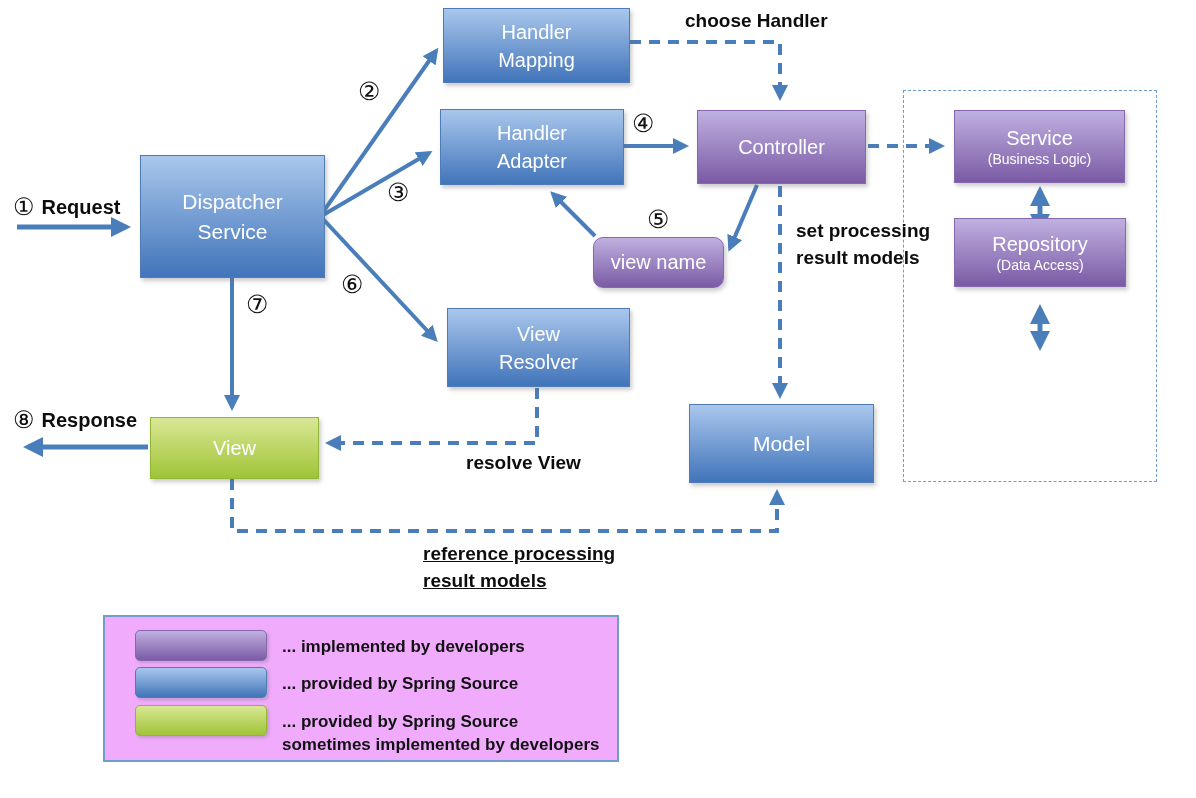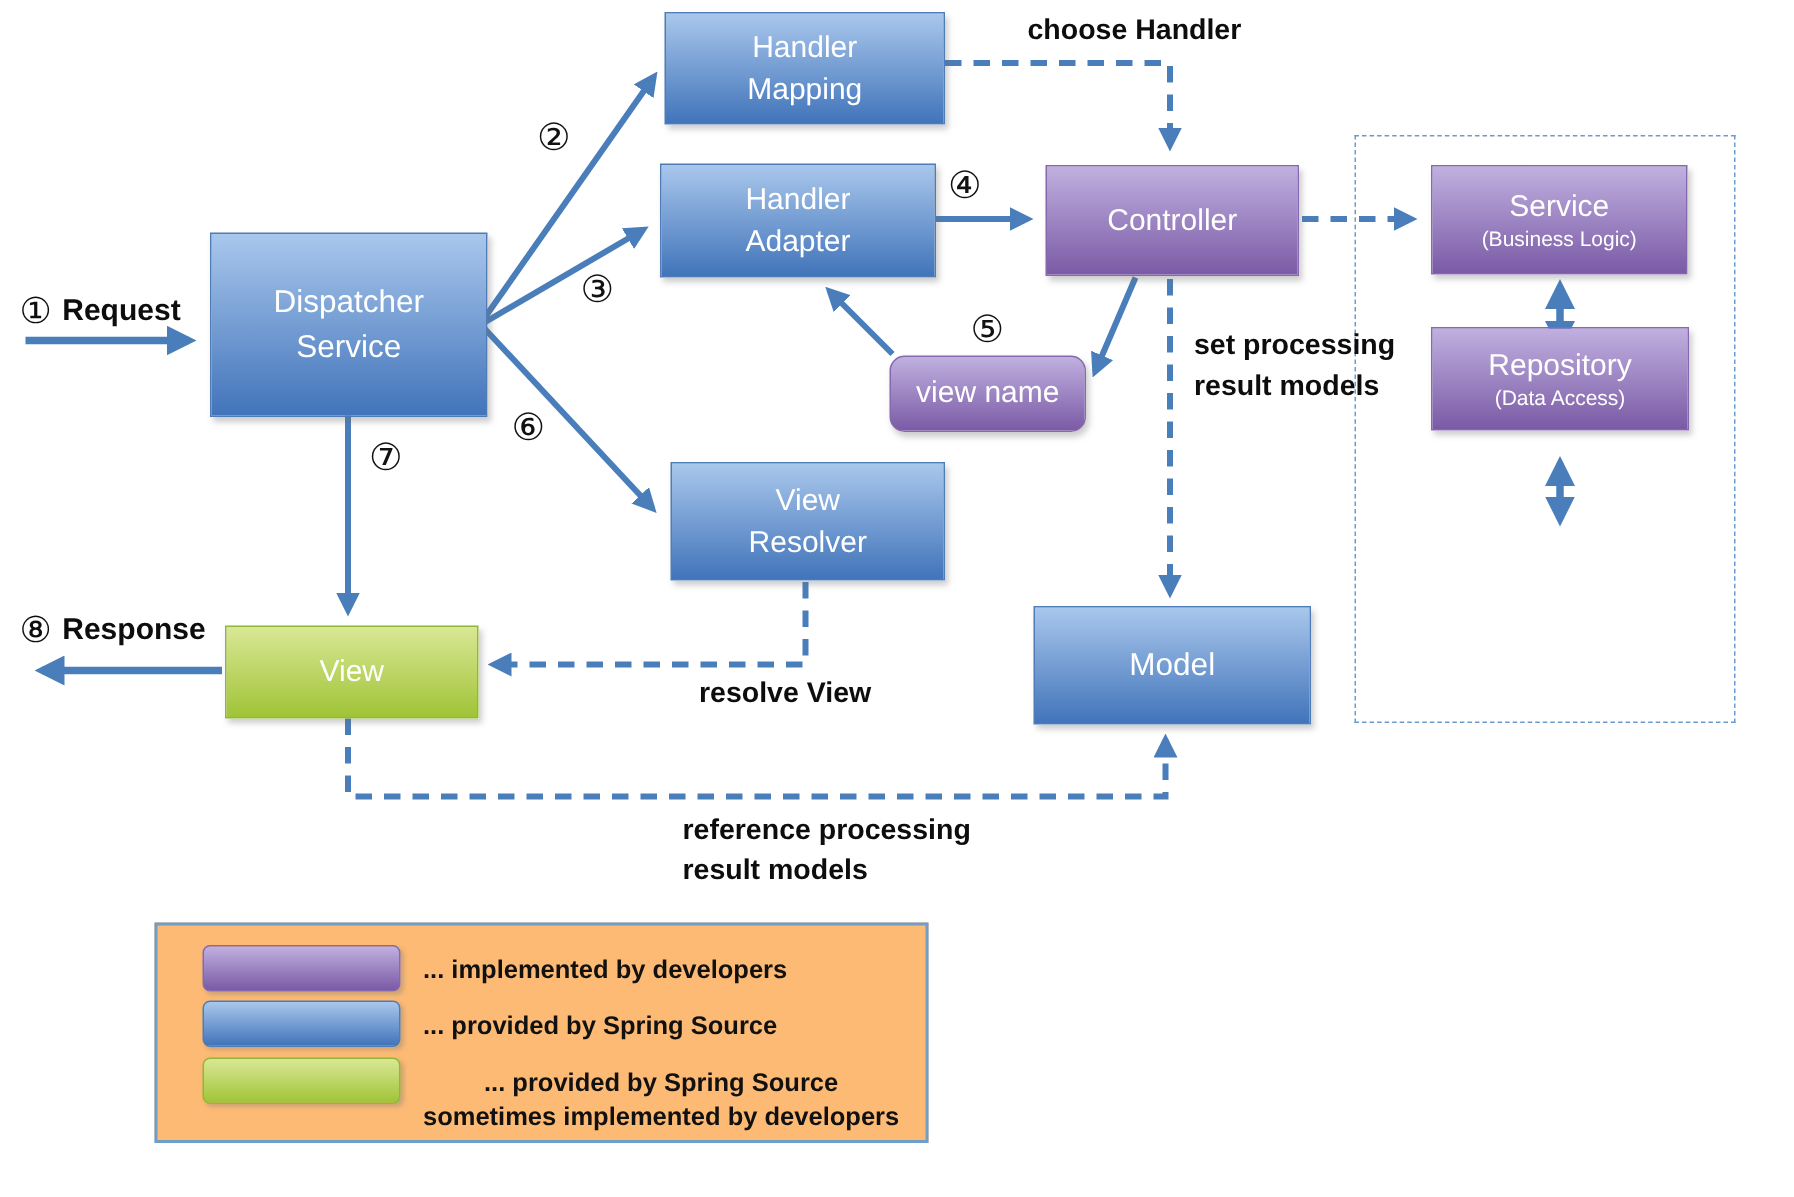--- a/index.html
+++ b/index.html
@@ -39,26 +39,26 @@
   .pair{display:flex;align-items:center;gap:7px;font-size:20px;}
   .step{position:absolute;color:#111;font-size:25px;font-weight:400;}
   .two-line{line-height:27px;}
 
   #lbl-request{left:13px;top:193px;}
   #lbl-response{left:13px;top:406px;}
   #lbl-choose{left:685px;top:10px;}
   #lbl-exec{left:868px;top:63px;}
   #lbl-setproc{left:796px;top:217px;}
   #lbl-resolve{left:466px;top:452px;}
-  #lbl-reference{left:455px;top:540px;}
+  #lbl-reference{left:423px;top:540px;text-decoration:underline;}
 
   #st2{left:358px;top:77px;} #st3{left:387px;top:178px;} #st4{left:632px;top:109px;}
   #st5{left:647px;top:205px;} #st6{left:341px;top:270px;} #st7{left:246px;top:290px;}
 
-  #legend{position:absolute;left:103px;top:615px;width:512px;height:143px;border:2px solid #6f9ecb;background:#fdba74;text-align:center;}
+  #legend{position:absolute;left:103px;top:615px;width:512px;height:143px;border:2px solid #6f9ecb;background:#f0abfc;}
   .lg-row{position:absolute;left:30px;display:flex;align-items:flex-start;}
   #lg1{top:13px;} #lg2{top:50px;} #lg3{top:88px;}
   .lg-swatch{width:130px;height:29px;border-radius:5px;box-shadow:2px 2px 3px rgba(120,120,120,.35);flex:none;}
   .lg-label{margin-left:15px;font-size:17px;font-weight:600;color:#111;padding-top:5px;line-height:23px;white-space:nowrap;}
   .lg-label .sub{display:block;}
 </style>
 </head>
 <body>
 
 <div id="stage">

